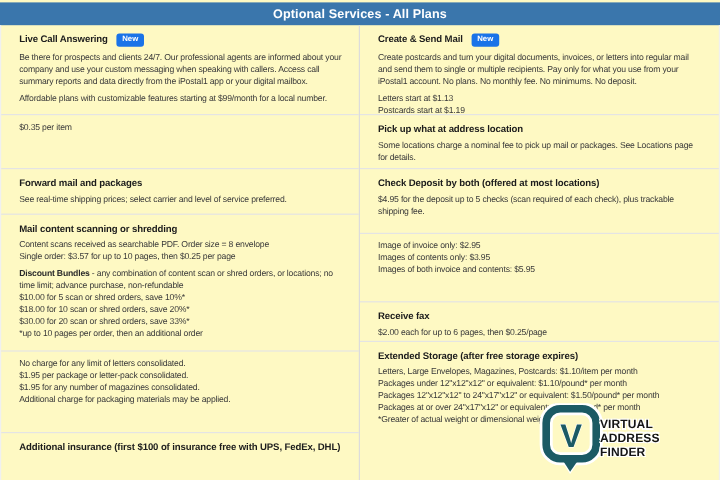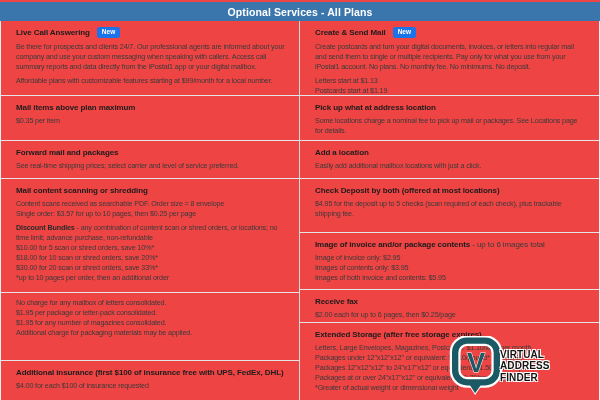--- a/index.html
+++ b/index.html
@@ -1,18 +1,18 @@
 <!DOCTYPE html>
 <html><head>
 <meta charset="utf-8">
 <style>
   html,body{margin:0;padding:0;background:#fff;}
   .page{
     width:600px;height:400px;position:relative;overflow:hidden;
-    background:#ef4444;font-family:"Liberation Sans",sans-serif;
+    background:#fef9c3;font-family:"Liberation Sans",sans-serif;
     display:flex;flex-direction:column;box-sizing:border-box;
   }
   .header{
     height:19px;margin-top:2px;background:#3a76ac;color:#fff;
     display:flex;align-items:center;justify-content:center;
     font-size:10.5px;font-weight:bold;letter-spacing:.1px;flex:none;
   }
   .cols{flex:1;display:flex;border-left:1px solid #f0f0f0;border-right:1px solid #f0f0f0;}
   .col{box-sizing:border-box;}
   .col-left{width:299px;border-right:1px solid #dcdcdc;}
@@ -62,80 +62,73 @@
 
     <div class="col col-left">
 
       <div class="section s-l1">
         <div class="sec-title"><span>Live Call Answering</span><span class="badge">New</span></div>
         <p class="body">Be there for prospects and clients 24/7. Our professional agents are informed about your company and use your custom messaging when speaking with callers. Access call summary reports and data directly from the iPostal1 app or your digital mailbox.</p>
         <p class="body">Affordable plans with customizable features starting at $99/month for a local number.</p>
       </div>
 
       <div class="section s-l2">
-        <div class="sec-title">Mail items above plan maximum</div>
         <p class="body">$0.35 per item</p>
       </div>
 
       <div class="section s-l3">
         <div class="sec-title">Forward mail and packages</div>
         <p class="body">See real-time shipping prices; select carrier and level of service preferred.</p>
       </div>
 
       <div class="section s-l4">
         <div class="sec-title">Mail content scanning or shredding</div>
         <div class="line">Content scans received as searchable PDF. Order size = 8 envelope</div>
         <div class="line">Single order: $3.57 for up to 10 pages, then $0.25 per page</div>
         <p class="body" style="margin:4px 0 0"><span class="lead">Discount Bundles</span><span> - any combination of content scan or shred orders, or locations; no time limit; advance purchase, non-refundable</span></p>
         <div class="line">$10.00 for 5 scan or shred orders, save 10%*</div>
         <div class="line">$18.00 for 10 scan or shred orders, save 20%*</div>
         <div class="line">$30.00 for 20 scan or shred orders, save 33%*</div>
         <div class="line">*up to 10 pages per order, then an additional order</div>
       </div>
 
       <div class="section s-l5">
-        <div class="line">No charge for any mailbox of letters consolidated.</div>
+        <div class="line">No charge for any limit of letters consolidated.</div>
         <div class="line">$1.95 per package or letter-pack consolidated.</div>
         <div class="line">$1.95 for any number of magazines consolidated.</div>
         <div class="line">Additional charge for packaging materials may be applied.</div>
       </div>
 
       <div class="section s-l6">
         <div class="sec-title">Additional insurance (first $100 of insurance free with UPS, FedEx, DHL)</div>
-        <p class="body">$4.00 for each $100 of insurance requested</p>
       </div>
 
     </div>
 
     <div class="col col-right">
 
       <div class="section s-r1">
         <div class="sec-title"><span>Create &amp; Send Mail</span><span class="badge">New</span></div>
         <p class="body">Create postcards and turn your digital documents, invoices, or letters into regular mail and send them to single or multiple recipients. Pay only for what you use from your iPostal1 account. No plans. No monthly fee. No minimums. No deposit.</p>
         <div class="line">Letters start at $1.13</div>
         <div class="line">Postcards start at $1.19</div>
       </div>
 
       <div class="section s-r2">
         <div class="sec-title">Pick up what at address location</div>
         <p class="body">Some locations charge a nominal fee to pick up mail or packages. See Locations page for details.</p>
       </div>
 
-      <div class="section s-r3">
-        <div class="sec-title">Add a location</div>
-        <p class="body">Easily add additional mailbox locations with just a click.</p>
-      </div>
 
       <div class="section s-r4">
         <div class="sec-title">Check Deposit by both (offered at most locations)</div>
         <p class="body">$4.95 for the deposit up to 5 checks (scan required of each check), plus trackable shipping fee.</p>
       </div>
 
       <div class="section s-r5">
-        <div class="sec-title"><span>Image of invoice and/or package contents</span><span class="suffix"> - up to 6 images total</span></div>
         <div class="line">Image of invoice only: $2.95</div>
         <div class="line">Images of contents only: $3.95</div>
         <div class="line">Images of both invoice and contents: $5.95</div>
       </div>
 
       <div class="section s-r6">
         <div class="sec-title">Receive fax</div>
         <p class="body">$2.00 each for up to 6 pages, then $0.25/page</p>
       </div>
 

